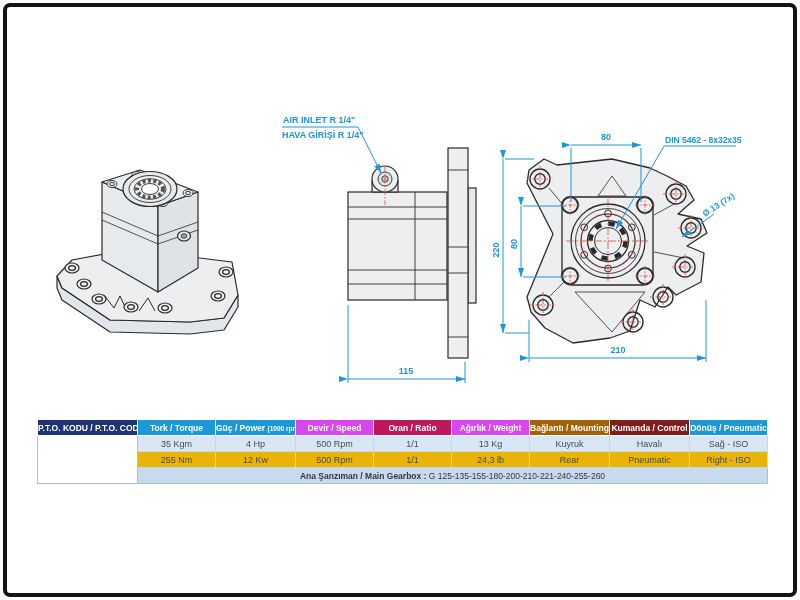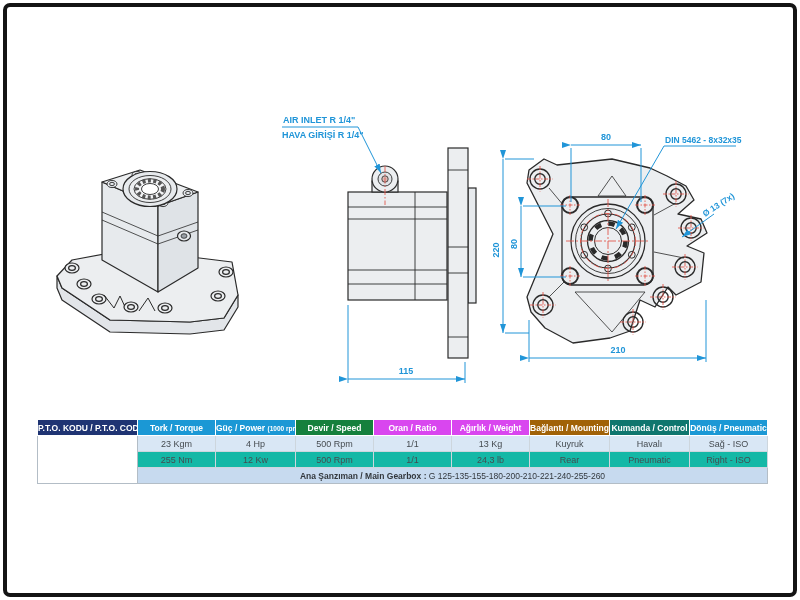--- a/index.html
+++ b/index.html
@@ -7,21 +7,21 @@
   #stage{position:relative;width:800px;height:600px;background:#fff;}
   #frame{position:absolute;inset:3px;border:4px solid #141414;border-radius:7px;pointer-events:none;z-index:40;}
   #drawing{position:absolute;left:0;top:0;width:800px;height:415px;}
 
   
   #spec-wrap{position:absolute;left:37px;top:419px;width:730px;}
   table.spec{border-collapse:collapse;table-layout:fixed;width:730px;border:1px solid #b3bdc6;}
   table.spec td,table.spec th{padding:0;height:15px;vertical-align:middle;text-align:center;overflow:hidden;white-space:nowrap;}
   th.hd{color:#fff;font-weight:bold;font-size:8.5px;border:1px solid #fff;}
   th.code{font-size:8.5px;}
-  td.cell{font-size:9px;color:#454b50;border:1px solid #cdd6dd;background:#14b8a6;}
+  td.cell{font-size:9px;color:#454b50;border:1px solid #cdd6dd;background:#eab308;}
   tr.r1 td.cell{background:#d9e7f5;}
   td.codecell{background:#fff;border:1px solid #b3bdc6;}
   td.footer{font-size:8.5px;color:#33383d;border:1px solid #b3bdc6;margin-left:16px;}
   .sub{font-size:6.5px;font-weight:bold;}
   .flabel{font-weight:bold;}
 </style>
 </head>
 <body>
 
 <div id="stage">
@@ -270,30 +270,30 @@
           <col style="width:78px">
       </colgroup>
       <tbody>
           <tr>
         <th class="hd code" style="background:#1f3473">P.T.O. KODU / P.T.O. CODE</th>
         <th class="hd" style="background:#1b98d5">Tork / Torque</th>
         <th class="hd" style="background:#1b98d5">
           <span>Güç / Power</span>
           <span class="sub">(1000 rpm)</span>
         </th>
-        <th class="hd" style="background:#15803d">Devir / Speed</th>
-        <th class="hd" style="background:#d946ef">Oran / Ratio</th>
+        <th class="hd" style="background:#d946ef">Devir / Speed</th>
+        <th class="hd" style="background:#be185d">Oran / Ratio</th>
         <th class="hd" style="background:#d946ef">Ağırlık / Weight</th>
         <th class="hd" style="background:#a16207">Bağlantı / Mounting</th>
-        <th class="hd" style="background:#0f766e">Kumanda / Control</th>
+        <th class="hd" style="background:#7f1d1d">Kumanda / Control</th>
         <th class="hd" style="background:#1b98d5">Dönüş / Pneumatic</th>
       </tr>
       <tr class="r1">
         <td class="codecell" rowspan="3"></td>
-        <td class="cell">23 Kgm</td>
+        <td class="cell">35 Kgm</td>
         <td class="cell">4 Hp</td>
         <td class="cell">500 Rpm</td>
         <td class="cell">1/1</td>
         <td class="cell">13 Kg</td>
         <td class="cell">Kuyruk</td>
         <td class="cell">Havalı</td>
         <td class="cell">Sağ - ISO</td>
       </tr>
       <tr>
         <td class="cell">255 Nm</td>

